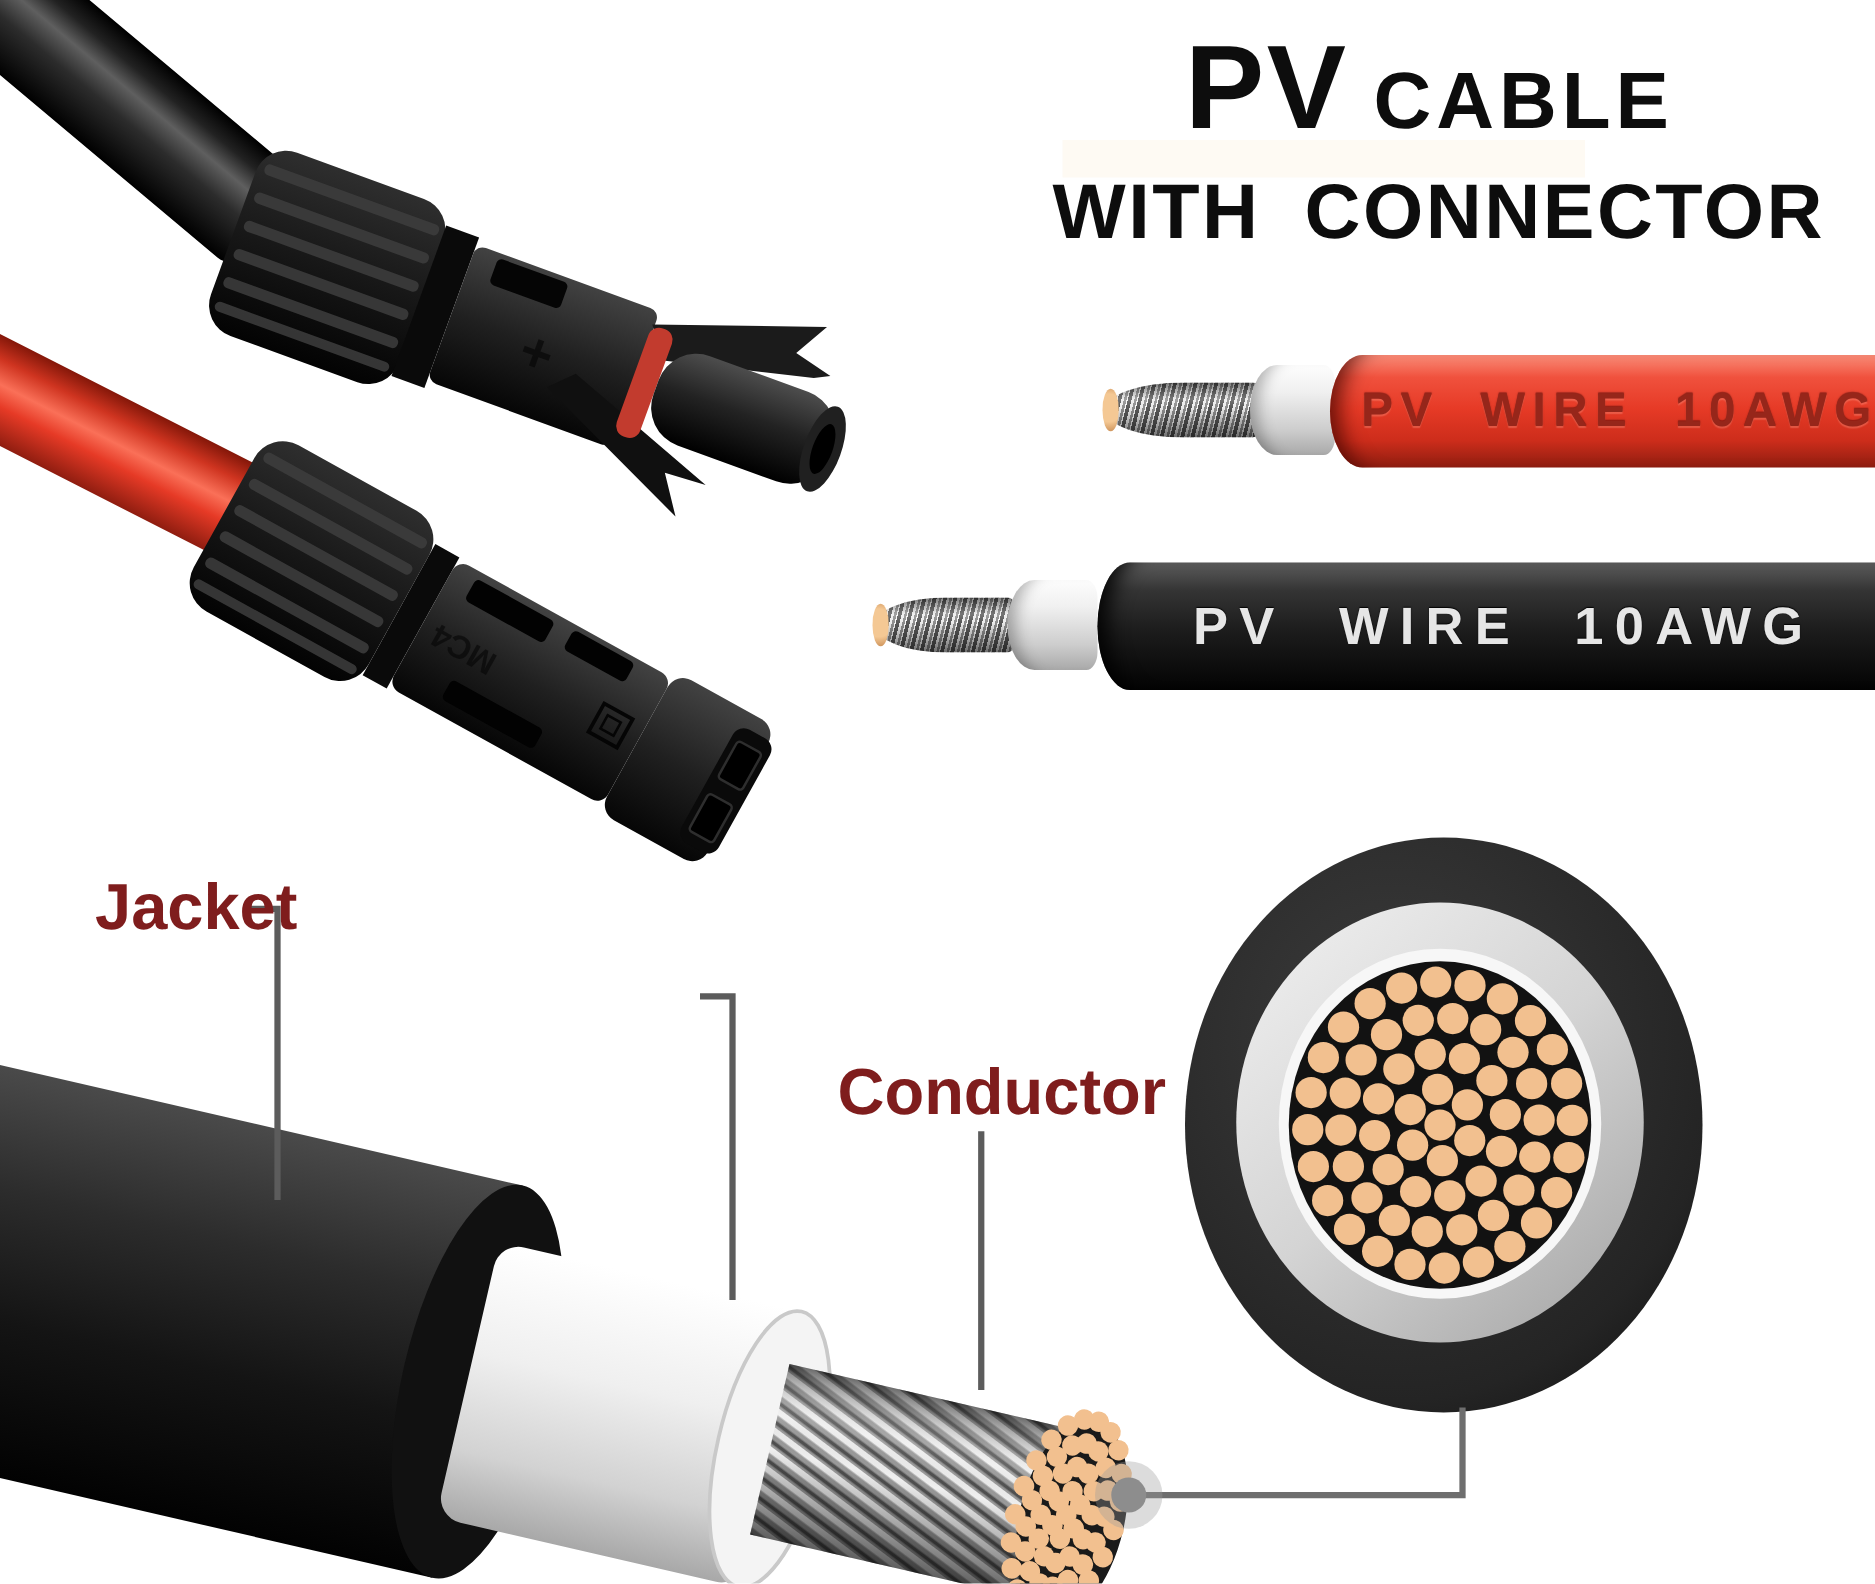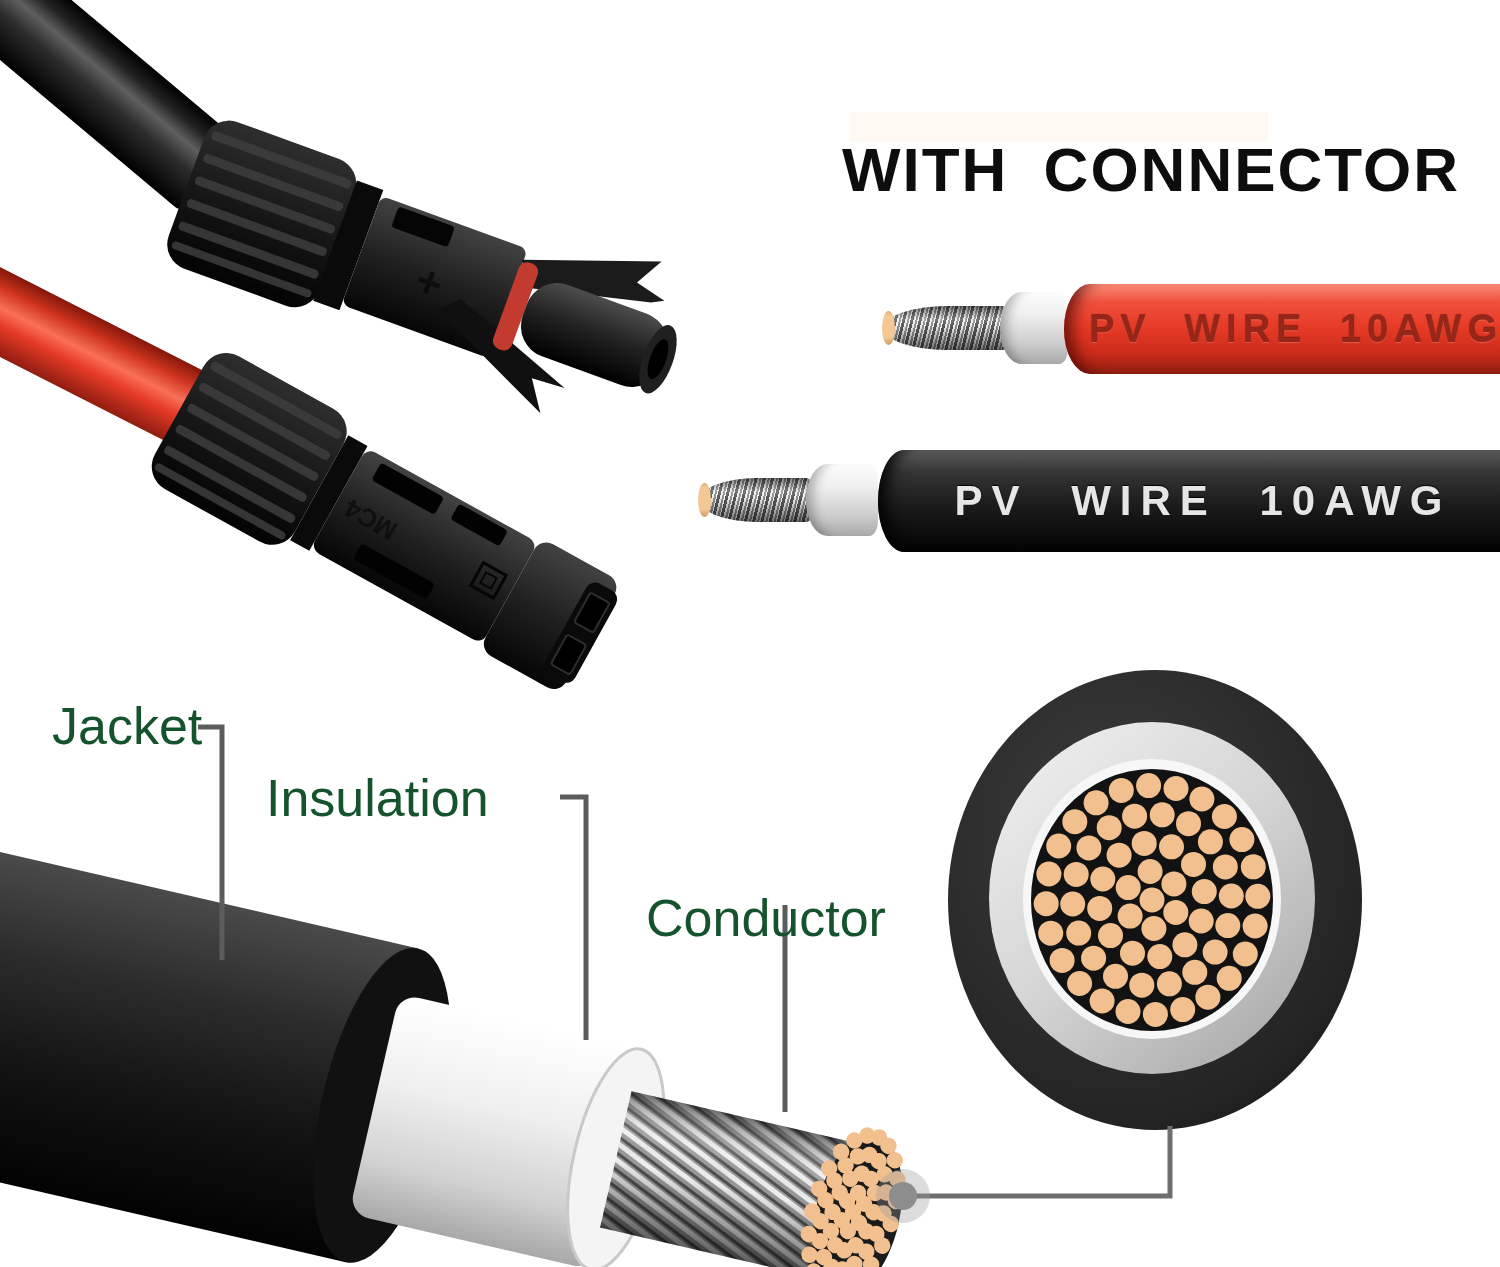--- a/index.html
+++ b/index.html
@@ -8,24 +8,24 @@
   svg{position:absolute;left:0;top:0;}
   .abs{position:absolute;}
   
   #title-line1{left:948px;top:16px;display:flex;align-items:baseline;gap:20px;color:var(--titlecol);}
   #title-brand{font-size:95px;font-weight:bold;letter-spacing:2px;}
   #title-rest{font-size:64px;font-weight:bold;letter-spacing:4px;}
   #title-line2{left:842px;top:134px;font-size:62px;font-weight:bold;color:var(--titlecol);
                letter-spacing:2px;word-spacing:16px;white-space:nowrap;text-align:right;}
   #title-band{left:850px;top:112px;width:418px;height:30px;background:#fdf8ee;opacity:.7;z-index:0;}
   
-  .part-label{font-size:52px;font-weight:normal;color:#14532d;white-space:nowrap;z-index:5;}
+  .part-label{font-size:52px;font-weight:bold;color:#7f1d1d;white-space:nowrap;z-index:5;margin-left:24px;}
   #label-jacket{left:52px;top:696px;}
   #label-insulation{left:266px;top:768px;}
-  #label-conductor{left:646px;top:888px;}
+  #label-conductor{left:646px;top:844px;}
   
   .cable{z-index:3;}
   .strands{position:absolute;border-radius:50% 8px 8px 50% / 50% 14px 14px 50%;
     background:
       linear-gradient(180deg, rgba(0,0,0,.50) 0%, rgba(255,255,255,.18) 30%, rgba(255,255,255,0) 45%, rgba(0,0,0,.55) 100%),
       repeating-linear-gradient(104deg, #ececec 0 2px, #8e8e8e 2px 4px, #f6f6f6 4px 5px, #585858 5px 8px);}
   .strands::before{content:"";position:absolute;left:-2px;top:12%;width:13px;height:76%;
       border-radius:50%;background:radial-gradient(circle at 40% 45%, #f4c894 0 55%, #c98d54 100%);}
   .collar{position:absolute;border-radius:24px 10px 10px 24px / 40px 16px 16px 40px;
       background:linear-gradient(180deg,#fdfdfd 0%,#f0f0f0 30%,#cdcdcd 72%,#a9a9a9 100%);
@@ -321,35 +321,38 @@
     <g fill="none" stroke="var(--leader)" stroke-width="5">
       <polyline points="198,727 222,727 222,960"></polyline>
       <polyline points="560,797 586,797 586,1040"></polyline>
       <polyline points="785,905 785,1112"></polyline>
       <polyline points="905,1196 1170,1196 1170,1126" stroke="#6e6e6e"></polyline>
     </g>
     <circle cx="903" cy="1196" r="27" fill="#9a9a9a" opacity=".35"></circle>
     <circle cx="903" cy="1196" r="14" fill="#8d8d8d"></circle>
   </svg>
 
+  <div class="abs" id="title-line1">
+    <span id="title-brand">PV</span>
+    <span id="title-rest">CABLE</span>
+  </div>
   <div class="abs" id="title-line2">WITH CONNECTOR</div>
 
   <div class="abs cable" style="left:880px;top:280px;width:620px;height:100px;">
     <div class="strands" style="left:4px;top:26px;width:126px;height:44px;"></div>
     <div class="collar" style="left:120px;top:12px;width:68px;height:72px;"></div>
     <div class="jacket jacket-red" style="left:184px;top:4px;width:436px;height:90px;">
       <span class="cable-print print-red">PV WIRE 10AWG</span>
     </div>
   </div>
 
   <div class="abs cable" style="left:690px;top:438px;width:810px;height:122px;">
     <div class="strands" style="left:10px;top:40px;width:114px;height:44px;"></div>
     <div class="collar" style="left:116px;top:26px;width:72px;height:72px;"></div>
     <div class="jacket jacket-black" style="left:188px;top:12px;width:622px;height:102px;">
       <span class="cable-print print-black">PV WIRE 10AWG</span>
     </div>
   </div>
 
   <div class="abs part-label" id="label-jacket">Jacket</div>
-  <div class="abs part-label" id="label-insulation">Insulation</div>
   <div class="abs part-label" id="label-conductor">Conductor</div>
 
 </div>
 
 </body></html>

